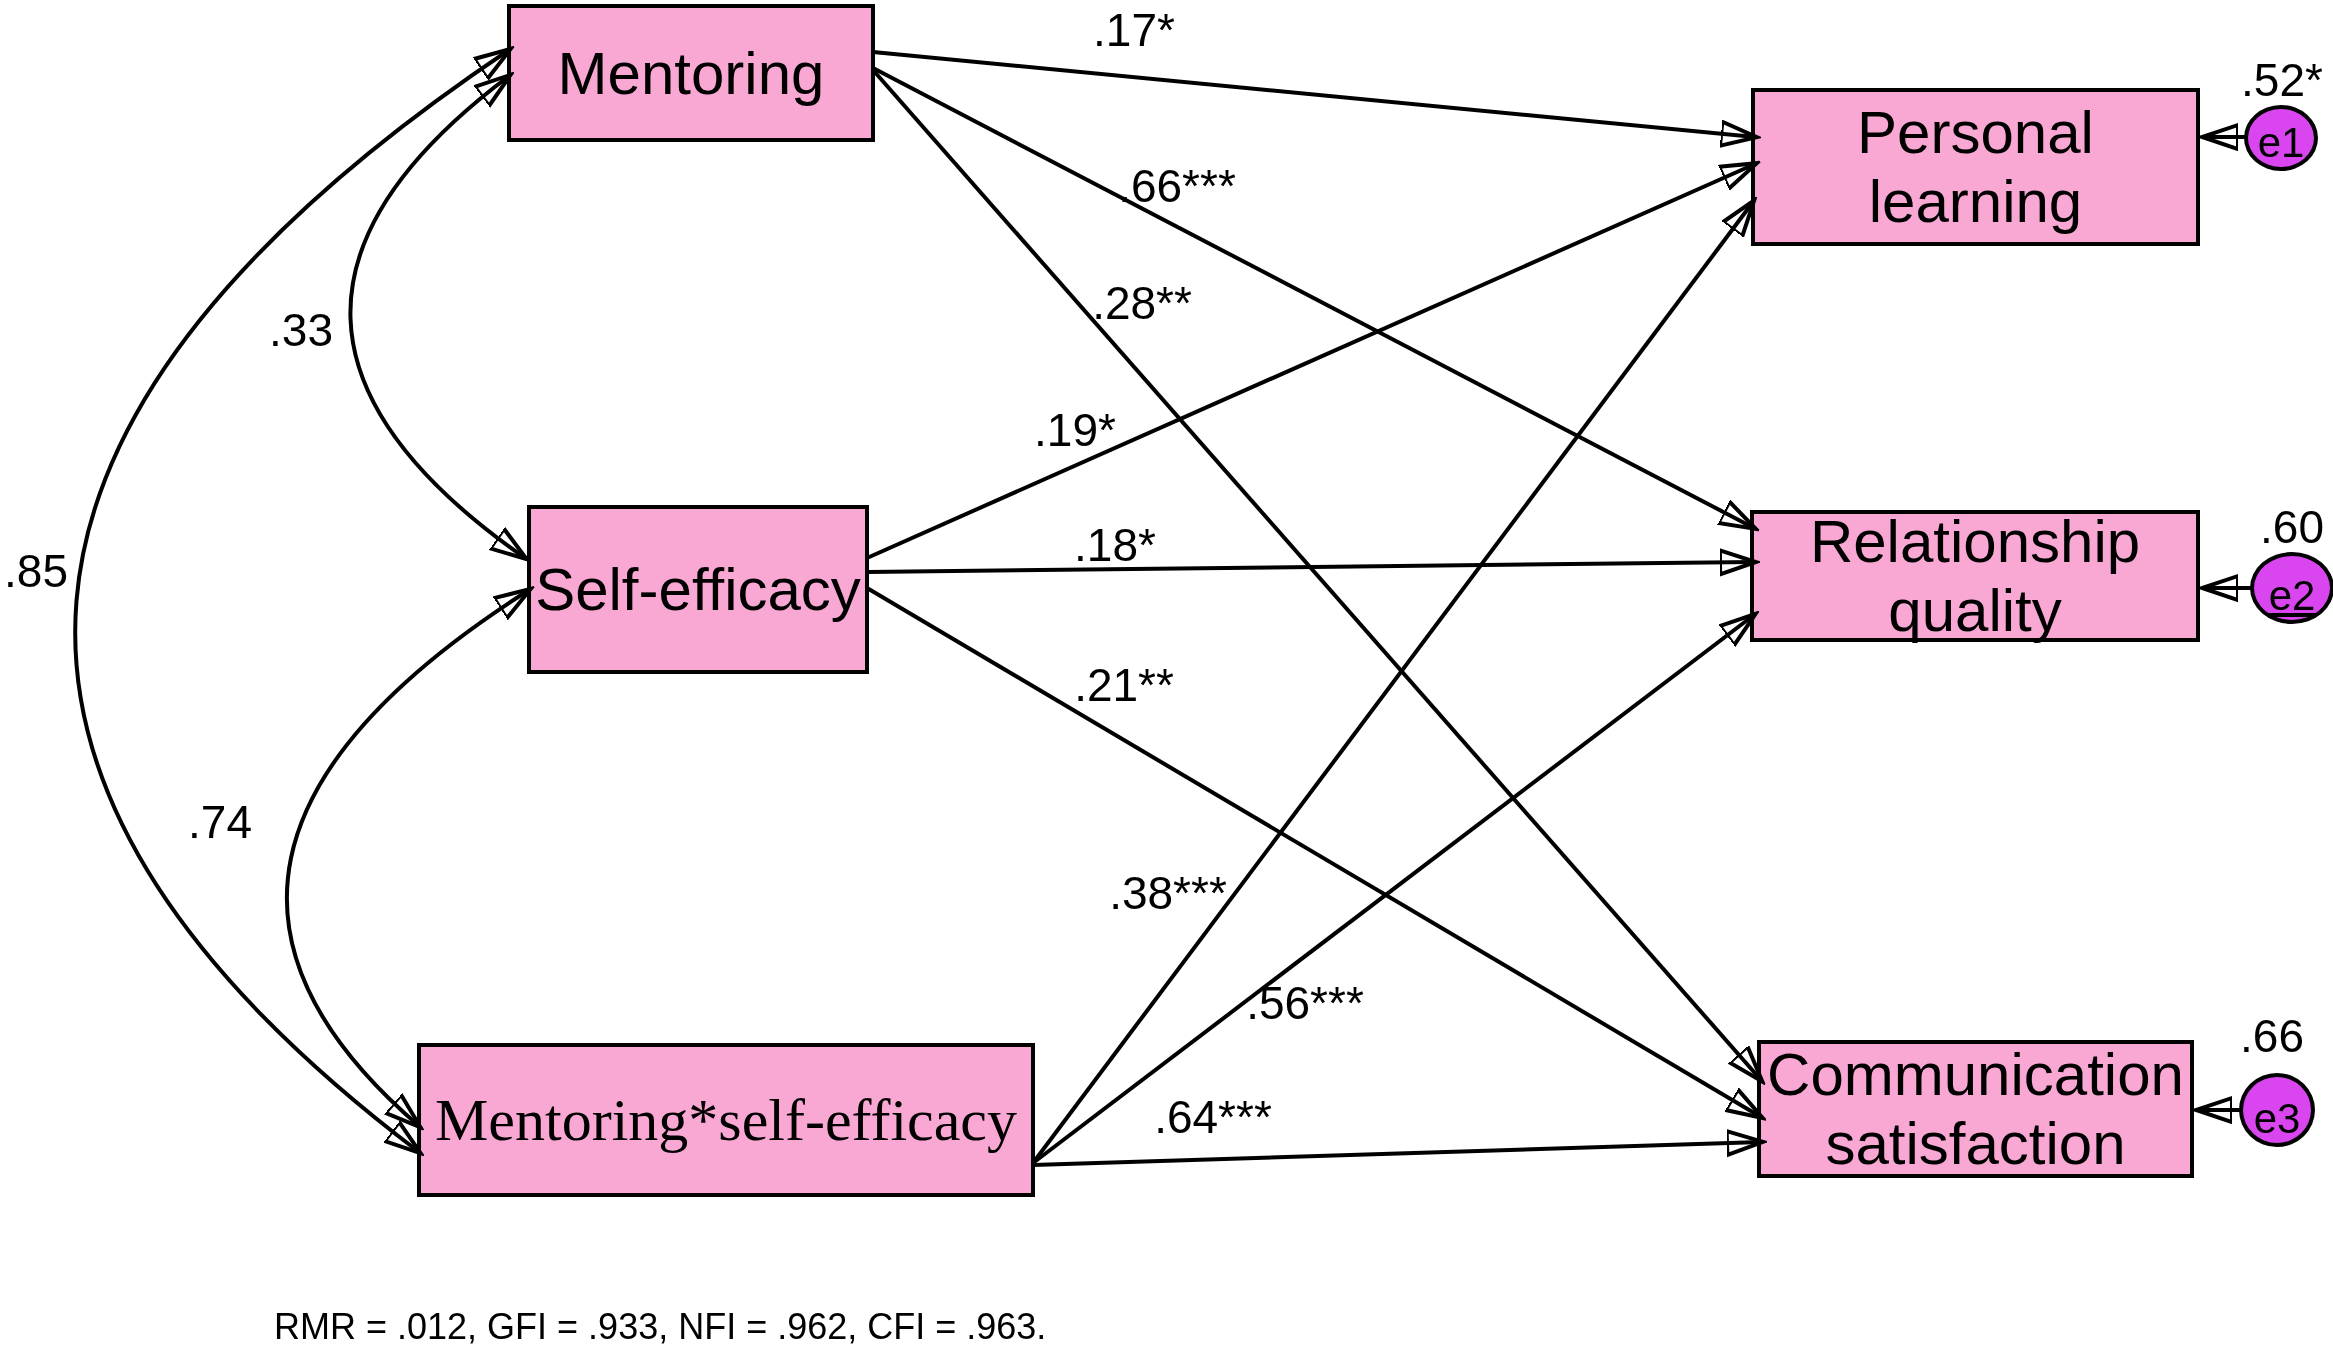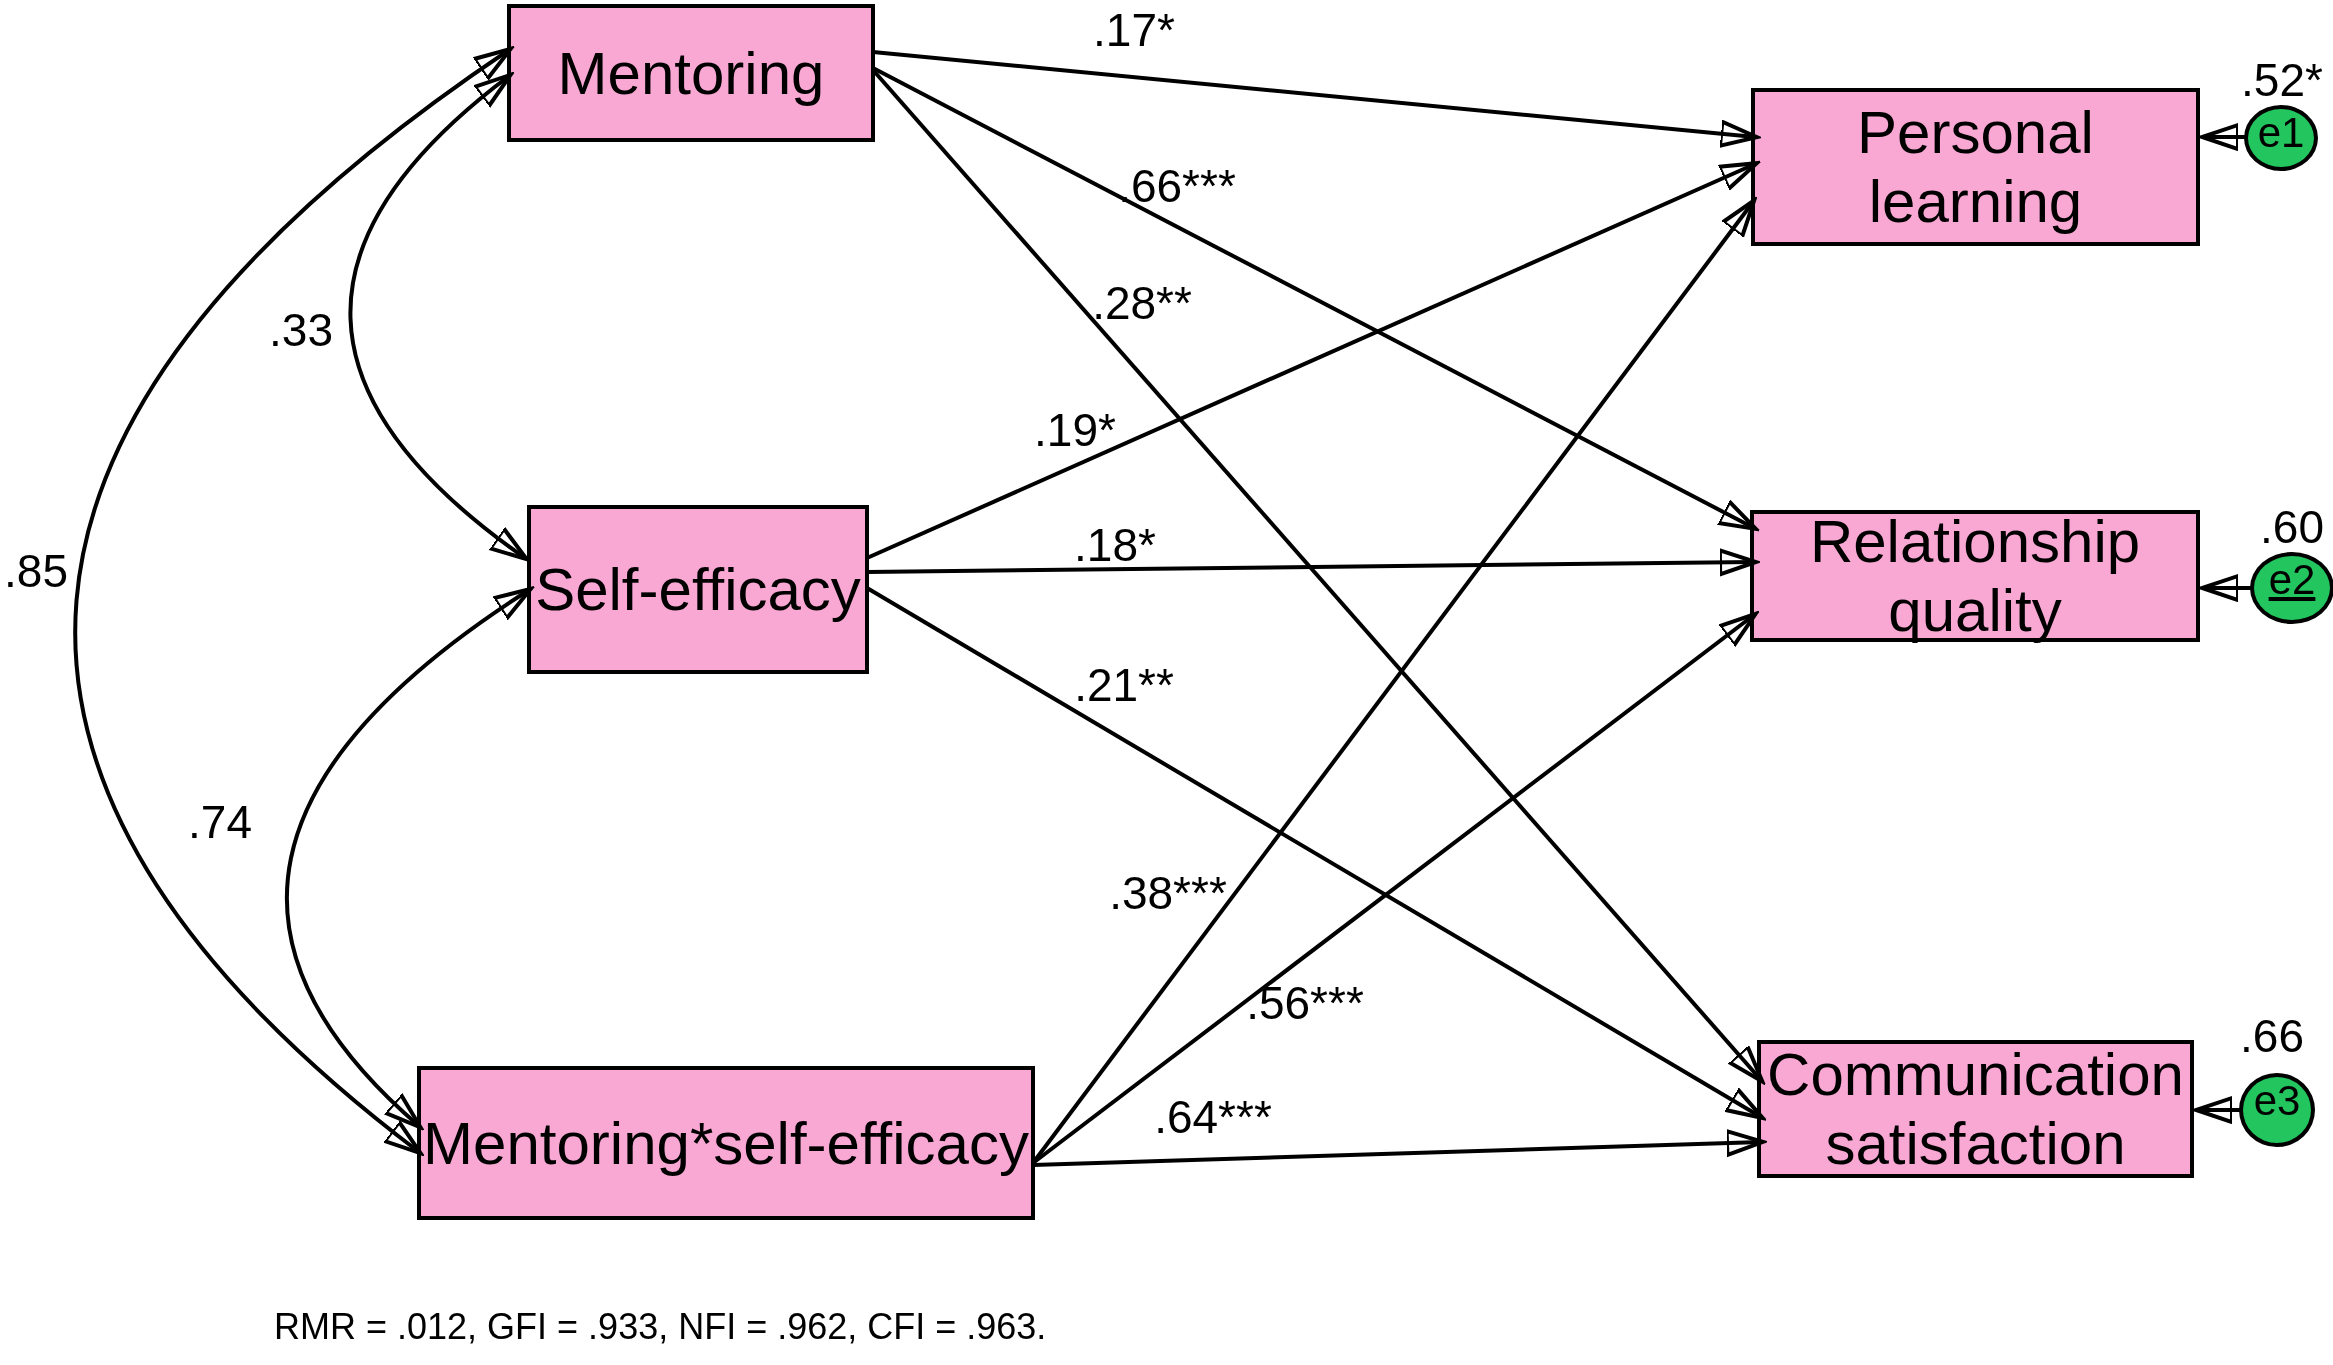--- a/index.html
+++ b/index.html
@@ -28,32 +28,32 @@
     display: flex;
     align-items: center;
     justify-content: center;
     text-align: center;
     font-size: 60px;
     line-height: 1.15;
     z-index: 1;
   }
   #box-mentoring                  { left: 507px;  top: 4px;    width: 368px; height: 138px; }
   #box-self-efficacy              { left: 527px;  top: 505px;  width: 342px; height: 169px; }
-  #box-interaction                { left: 417px;  top: 1066px; width: 618px; height: 154px; }
+  #box-interaction                { left: 417px;  top: 1043px; width: 618px; height: 154px; font-family: Liberation Serif, serif; }
   #box-personal-learning          { left: 1751px; top: 57px;   width: 449px; height: 158px; margin-top: 31px; }
   #box-relationship-quality       { left: 1750px; top: 510px;  width: 450px; height: 132px; padding: 0 60px; }
   #box-communication-satisfaction { left: 1757px; top: 1040px; width: 437px; height: 138px; padding: 0 40px; }
   .err {
     position: absolute;
     border: 4px solid #000;
     border-radius: 50%;
-    background: #22c55e;
+    background: #d946ef;
     box-sizing: border-box;
     display: flex;
-    align-items: flex-start;
+    align-items: flex-end;
     justify-content: center;
     font-size: 42px;
     z-index: 1;
   }
   #err-e1 { left: 2244px; top: 105px;  width: 74px; height: 66px; }
   #err-e2 { left: 2250px; top: 552px;  width: 84px; height: 72px; text-decoration: underline; }
   #err-e3 { left: 2239px; top: 1073px; width: 76px; height: 74px; }
   .coef, .covval, .errval {
     position: absolute;
     transform: translate(-50%, -50%);

